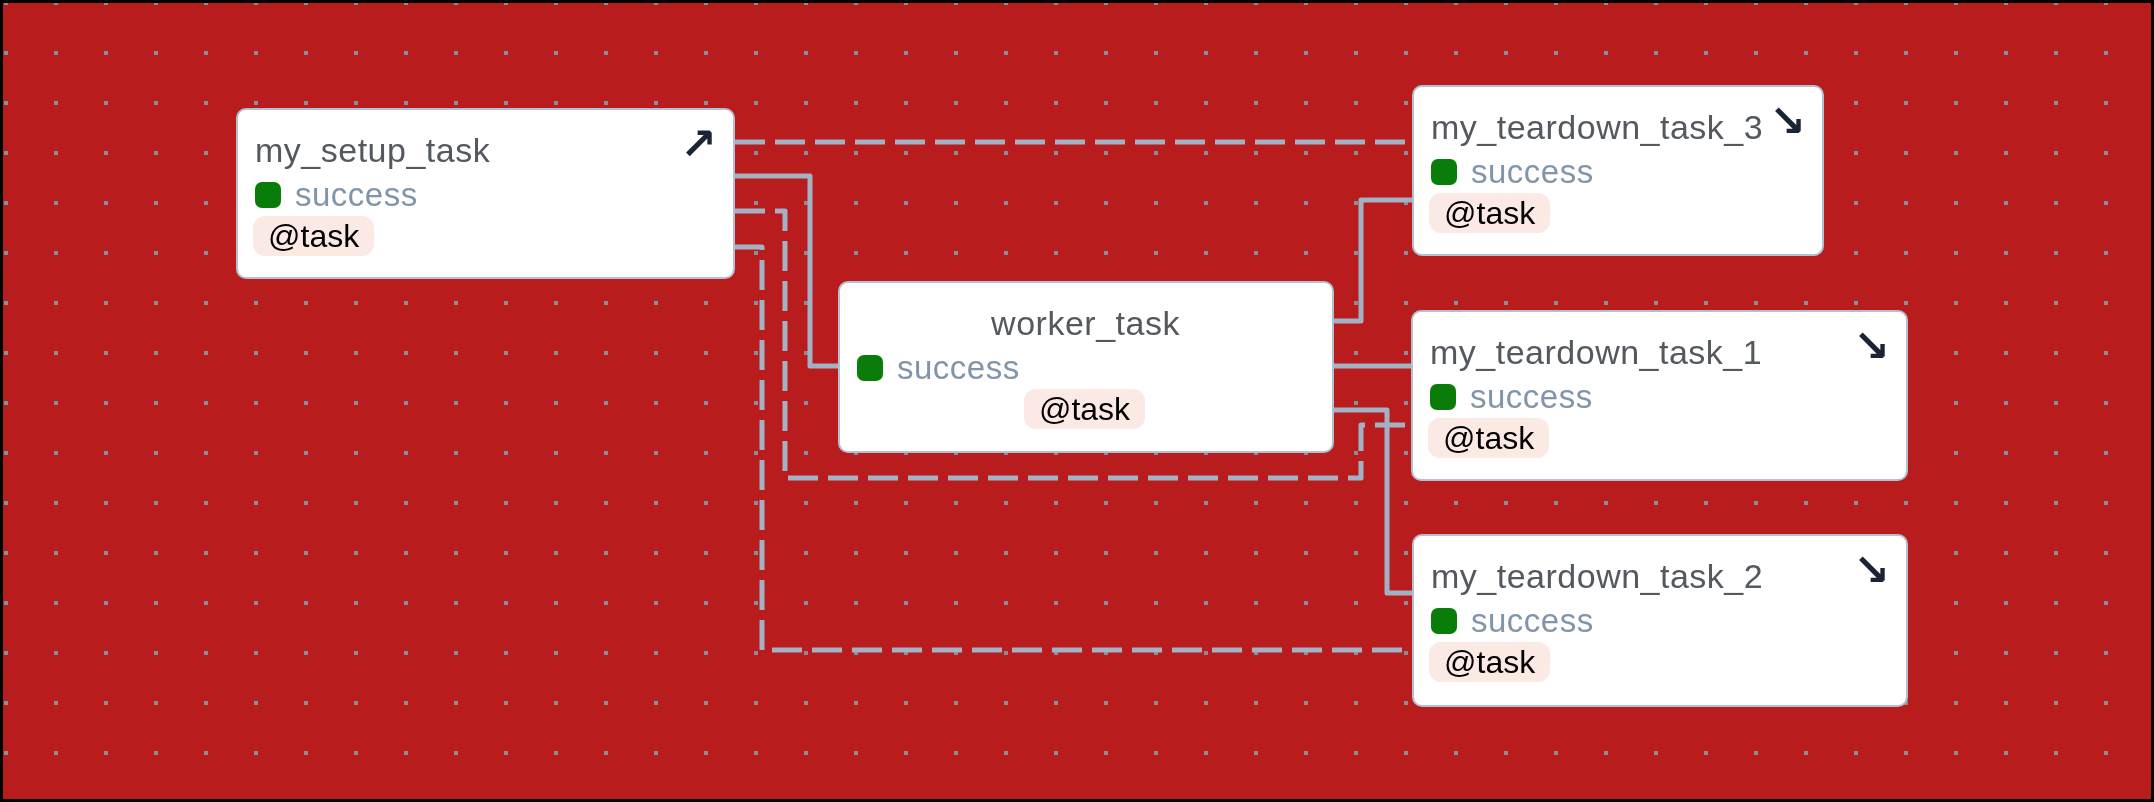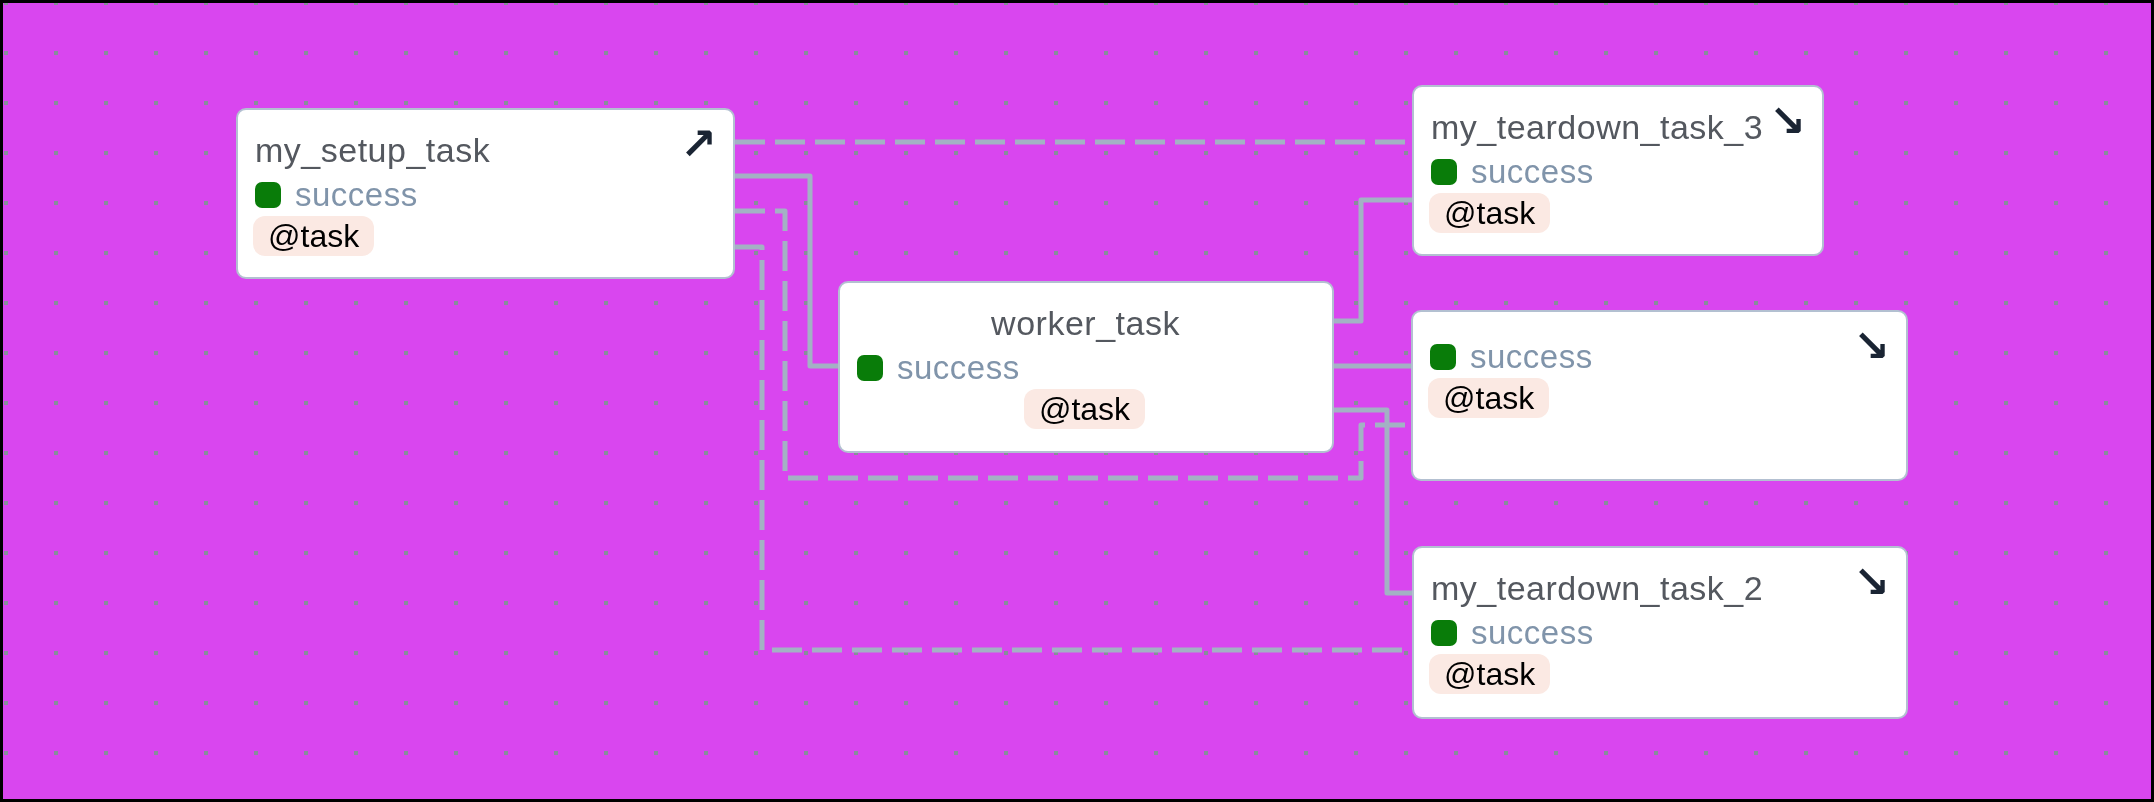--- a/index.html
+++ b/index.html
@@ -2,21 +2,21 @@
 <html><head>
 <meta charset="utf-8">
 <style>
   html,body{margin:0;padding:0;background:#fff;}
   .screen{
     position:relative;
     width:2154px;height:802px;
     box-sizing:border-box;
     border:3px solid #000;
     overflow:hidden;
-    background:#d946ef;
+    background:#b91c1c;
     font-family:"Liberation Sans","DejaVu Sans",sans-serif;
   }
   .dot-grid{
     position:absolute;inset:0;
     background-image:radial-gradient(circle,#878e9a 2.2px,transparent 2.3px);
     background-size:50px 50px;
     background-position:-22px -25px;
   }
   #edge-layer{position:absolute;left:0;top:0;width:2154px;height:802px;}
   .task-node{
@@ -112,29 +112,30 @@
     <span class="node-title">my_teardown_task_3</span>
     <span class="node-arrow">↘</span>
     <div class="state-row">
       <span class="state-swatch"></span>
       <span class="state-label">success</span>
     </div>
     <span class="decorator-badge">@task</span>
   </div>
 
   <div class="task-node" style="left: 1408px; top: 307px; width: 497px; height: 171px;">
+    <span class="node-title">my_teardown_task_1</span>
     <span class="node-arrow">↘</span>
     <div class="state-row">
       <span class="state-swatch"></span>
       <span class="state-label">success</span>
     </div>
     <span class="decorator-badge">@task</span>
   </div>
 
-  <div class="task-node" style="left: 1409px; top: 543px; width: 496px; height: 173px;">
+  <div class="task-node" style="left: 1409px; top: 531px; width: 496px; height: 173px;">
     <span class="node-title">my_teardown_task_2</span>
     <span class="node-arrow">↘</span>
     <div class="state-row">
       <span class="state-swatch"></span>
       <span class="state-label">success</span>
     </div>
     <span class="decorator-badge">@task</span>
   </div>
 </div>
 

